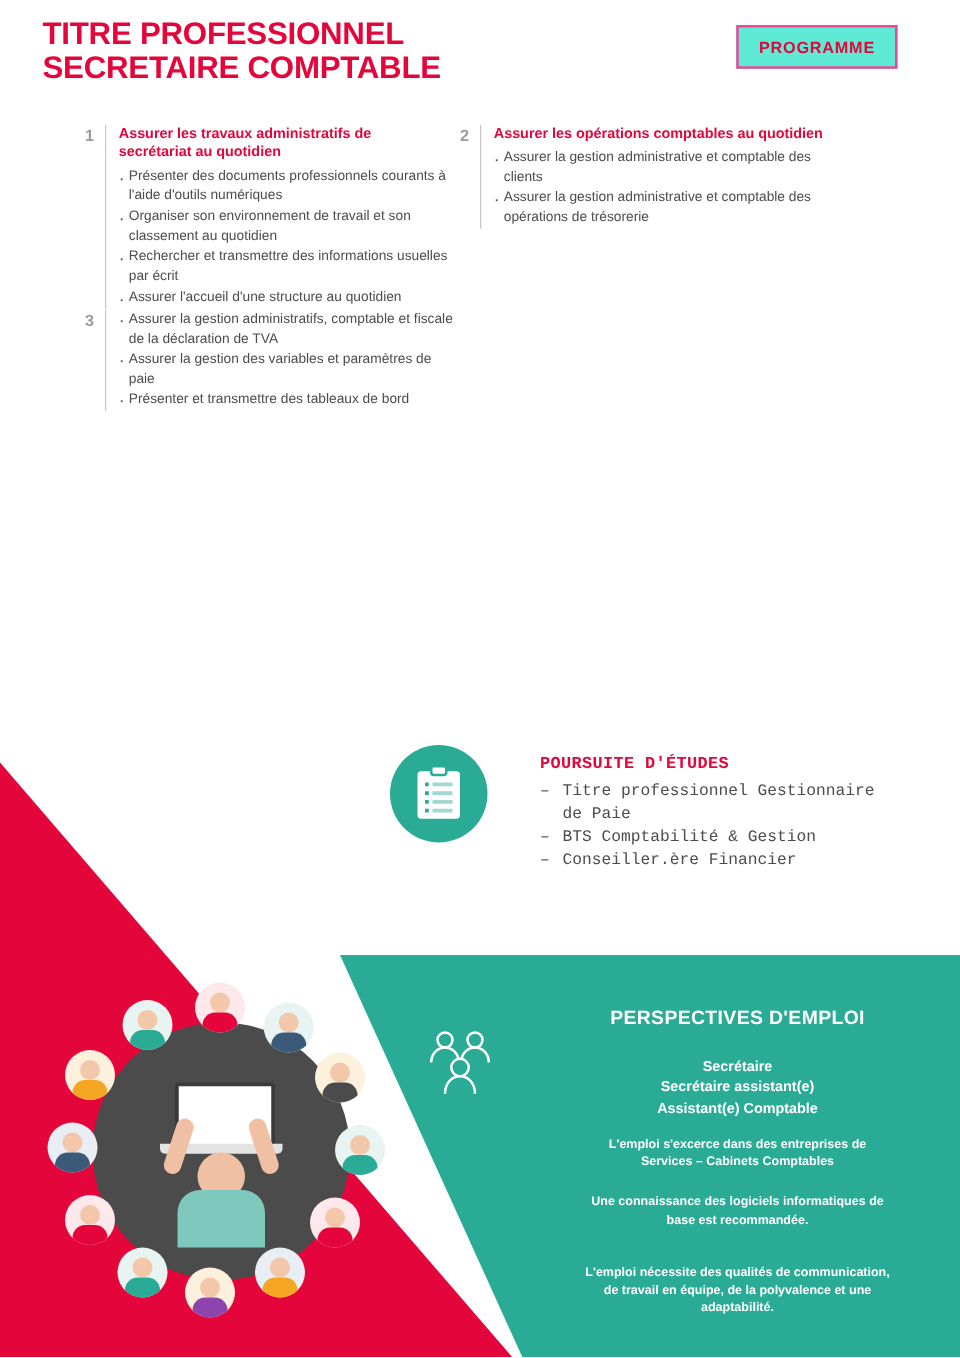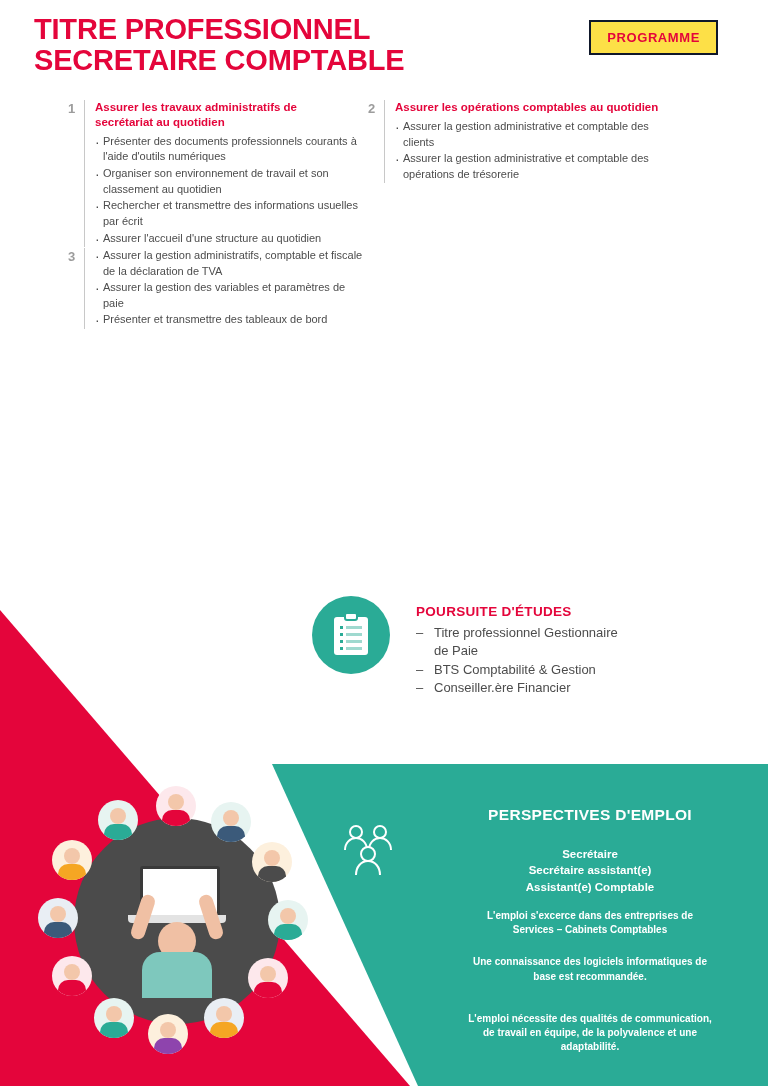--- a/index.html
+++ b/index.html
@@ -17,40 +17,40 @@
 
   
   .header {
     position: absolute;
     top: 14px;
     left: 34px;
     width: 700px;
     height: 70px;
   }
   .title {
-    font-size: 29px;
+    font-size: 25px;
     font-weight: bold;
     color: #e4053b;
     line-height: 1.08;
     letter-spacing: -0.2px;
     text-transform: uppercase;
     margin: 0;
     white-space: pre-line;
   }
   .programme-badge {
     position: absolute;
     right: 50px;
     top: 20px;
-    border: 2px solid #0f172a;
+    border: 2px solid #ec4899;
     color: #e4053b;
     font-weight: bold;
     font-size: 13px;
     letter-spacing: 0.6px;
     padding: 8px 16px 8px 16px;
-    background: #fde047;
+    background: #5eead4;
   }
 
   
   .blocks {
     position: absolute;
     top: 100px;
     left: 0;
     width: 768px;
   }
   .block {
@@ -117,22 +117,23 @@
     height: 78px;
     border-radius: 50%;
     background: #2aab96;
     flex: 0 0 78px;
     display: flex;
     align-items: center;
     justify-content: center;
   }
   .clip-icon { display:block; }
   .poursuite-text {
-    margin-left: 26px;
+    margin-left: 42px;
     padding-top: 8px;
+    font-family: Liberation Mono, monospace;
   }
   .poursuite-title {
     color: #e4053b;
     font-weight: bold;
     font-size: 13.5px;
     letter-spacing: 0.3px;
     margin: 0 0 5px 0;
   }
   .poursuite-list {
     list-style: none;

